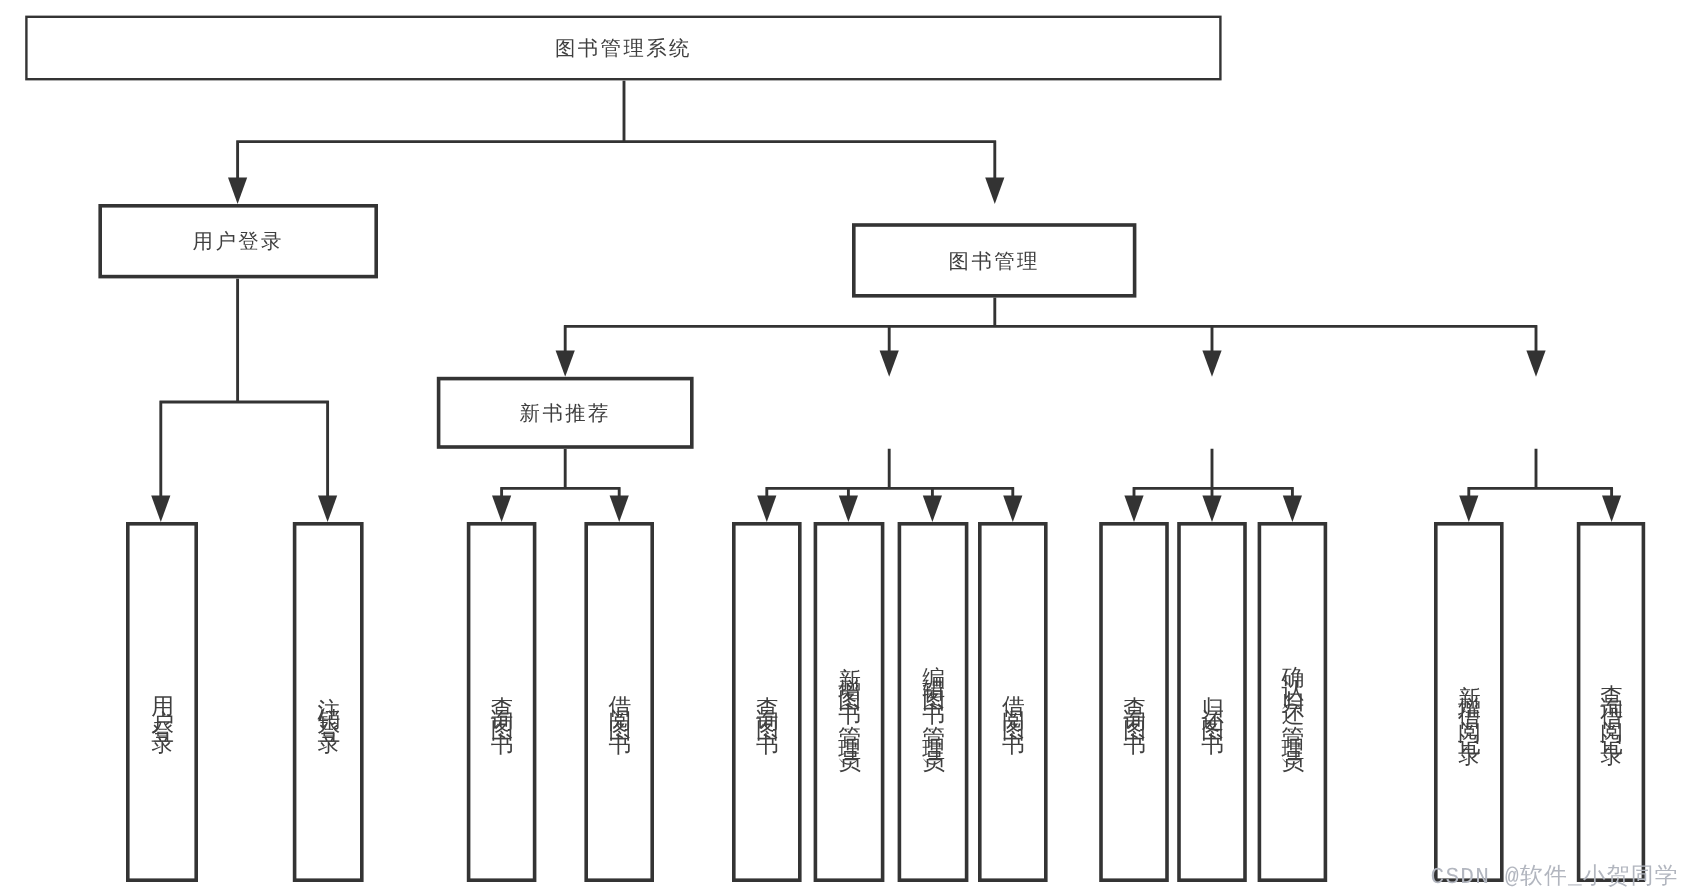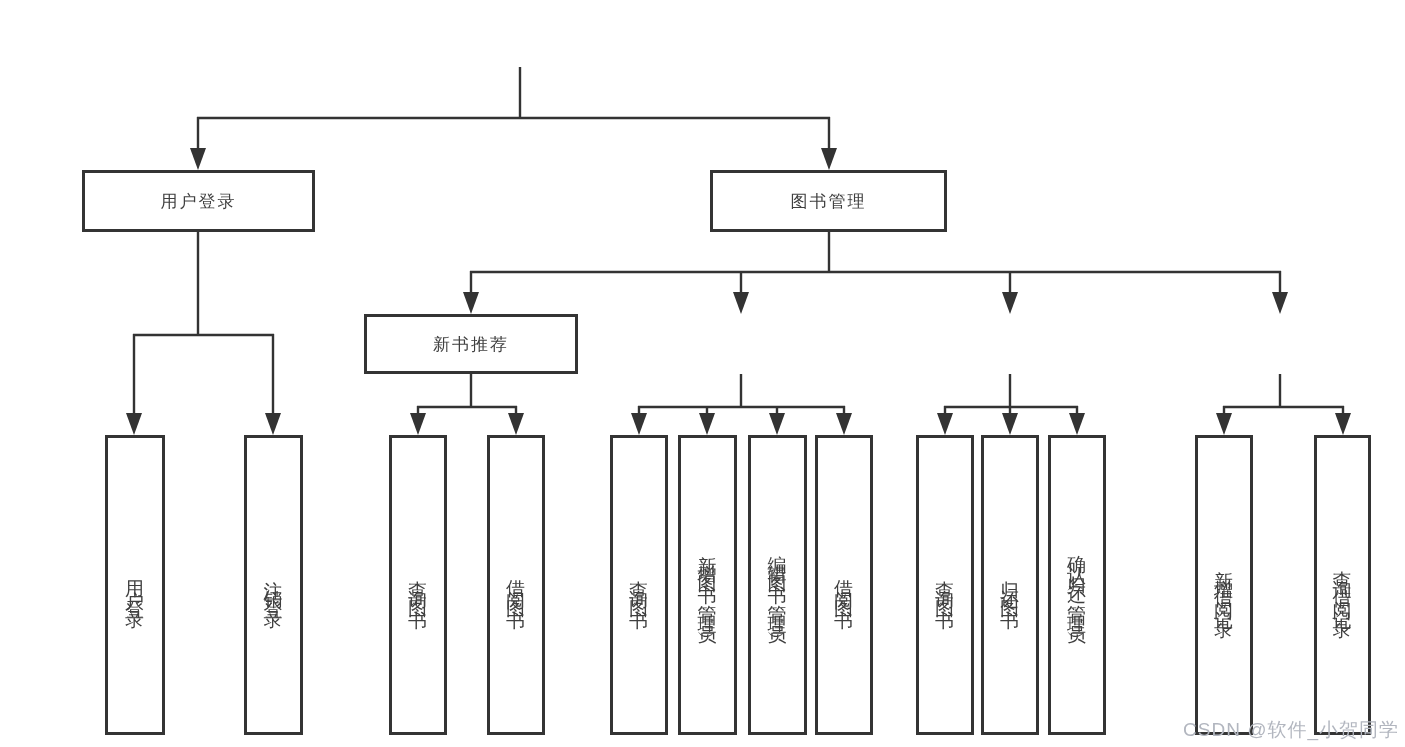--- a/index.html
+++ b/index.html
@@ -38,20 +38,21 @@
   }
   .watermark {
     position: absolute;
     right: 6px;
     bottom: 4px;
     font-size: 19px;
     letter-spacing: 1px;
     color: #b2b6bf;
     z-index: 5;
     white-space: nowrap;
+    font-family: Liberation Mono, monospace;
   }
 </style>
 </head>
 <body>
 
 <div class="canvas">
 
   <svg class="connectors" viewBox="0 0 1405 747" xmlns="http://www.w3.org/2000/svg">
     <g stroke="#333333" stroke-width="2.4" fill="none">
       <path d="M520,67 V118 M197,118 H830 M198,117 V150 M829,117 V150"></path>
@@ -78,25 +79,28 @@
       <polygon points="769,413 785,413 777,435"></polygon>
       <polygon points="836,413 852,413 844,435"></polygon>
       <polygon points="937,413 953,413 945,435"></polygon>
       <polygon points="1002,413 1018,413 1010,435"></polygon>
       <polygon points="1069,413 1085,413 1077,435"></polygon>
       <polygon points="1216,413 1232,413 1224,435"></polygon>
       <polygon points="1335,413 1351,413 1343,435"></polygon>
     </g>
   </svg>
 
+  <div class="box box-h root-box" style="left:21px; top:13px; width:997px; height:54px;">
+    <span>图书管理系统</span>
+  </div>
 
   <div class="box box-h" style="left:82px; top:170px; width:233px; height:62px;">
     <span>用户登录</span>
   </div>
-  <div class="box box-h" style="left:710px; top:170px; width:237px; height:62px;">
+  <div class="box box-h" style="left:710px; top:186px; width:237px; height:62px;">
     <span>图书管理</span>
   </div>
 
   <div class="box box-h" style="left:364px; top:314px; width:214px; height:60px;">
     <span>新书推荐</span>
   </div>
 
   <div class="box box-v" style="left:105px; top:435px; width:60px; height:300px;">
     <span>用户登录</span>
   </div>

